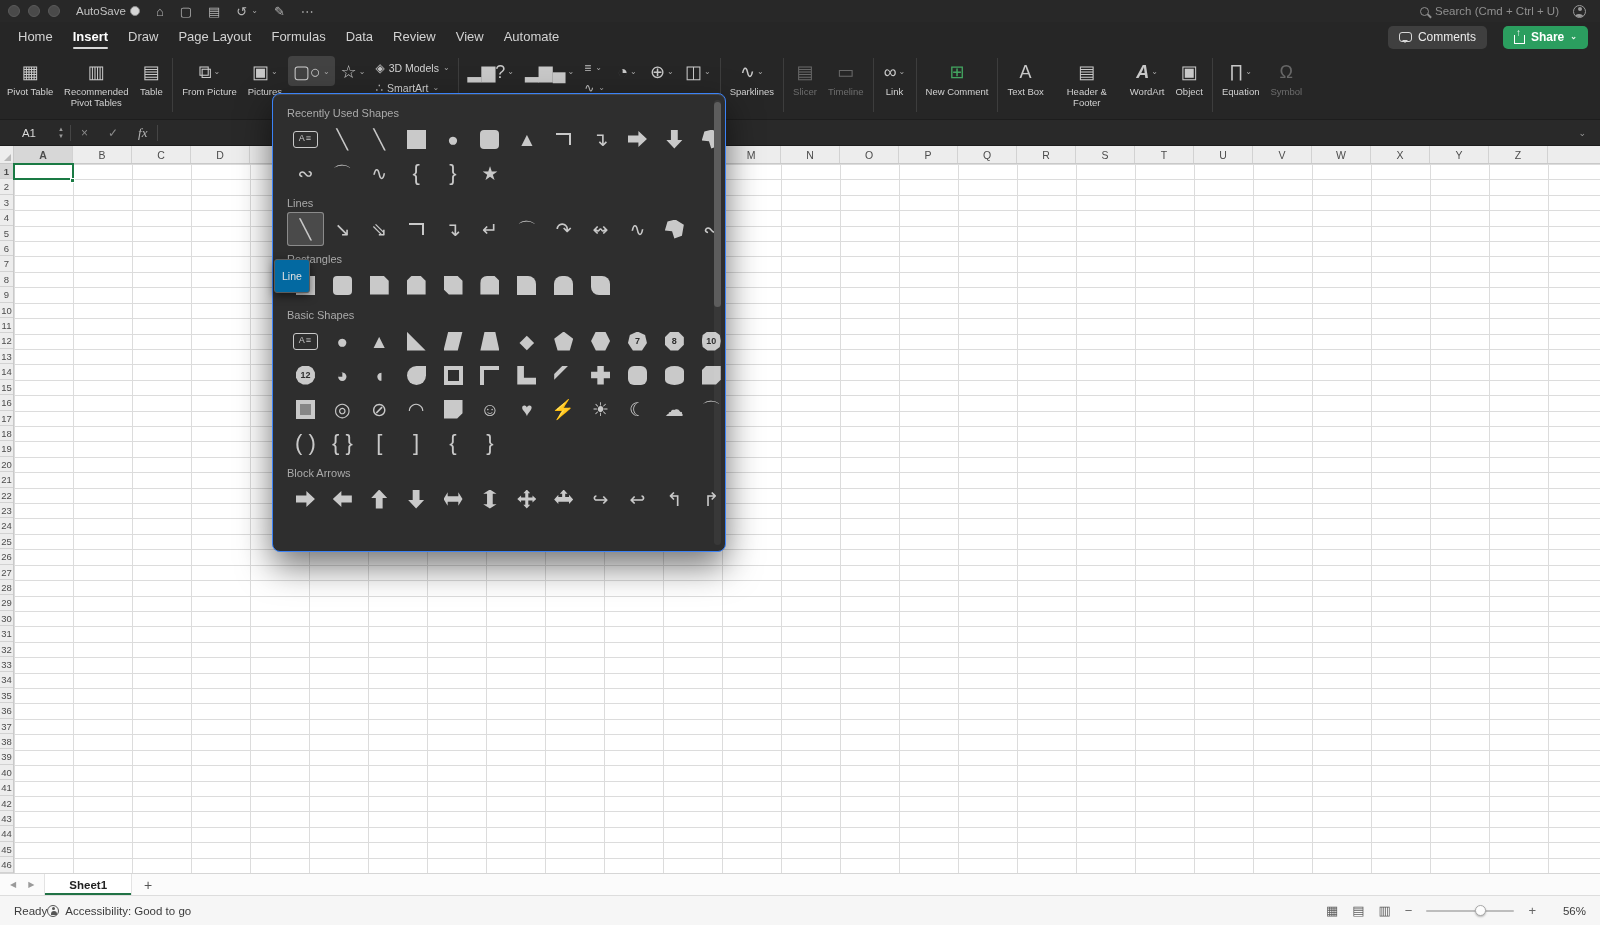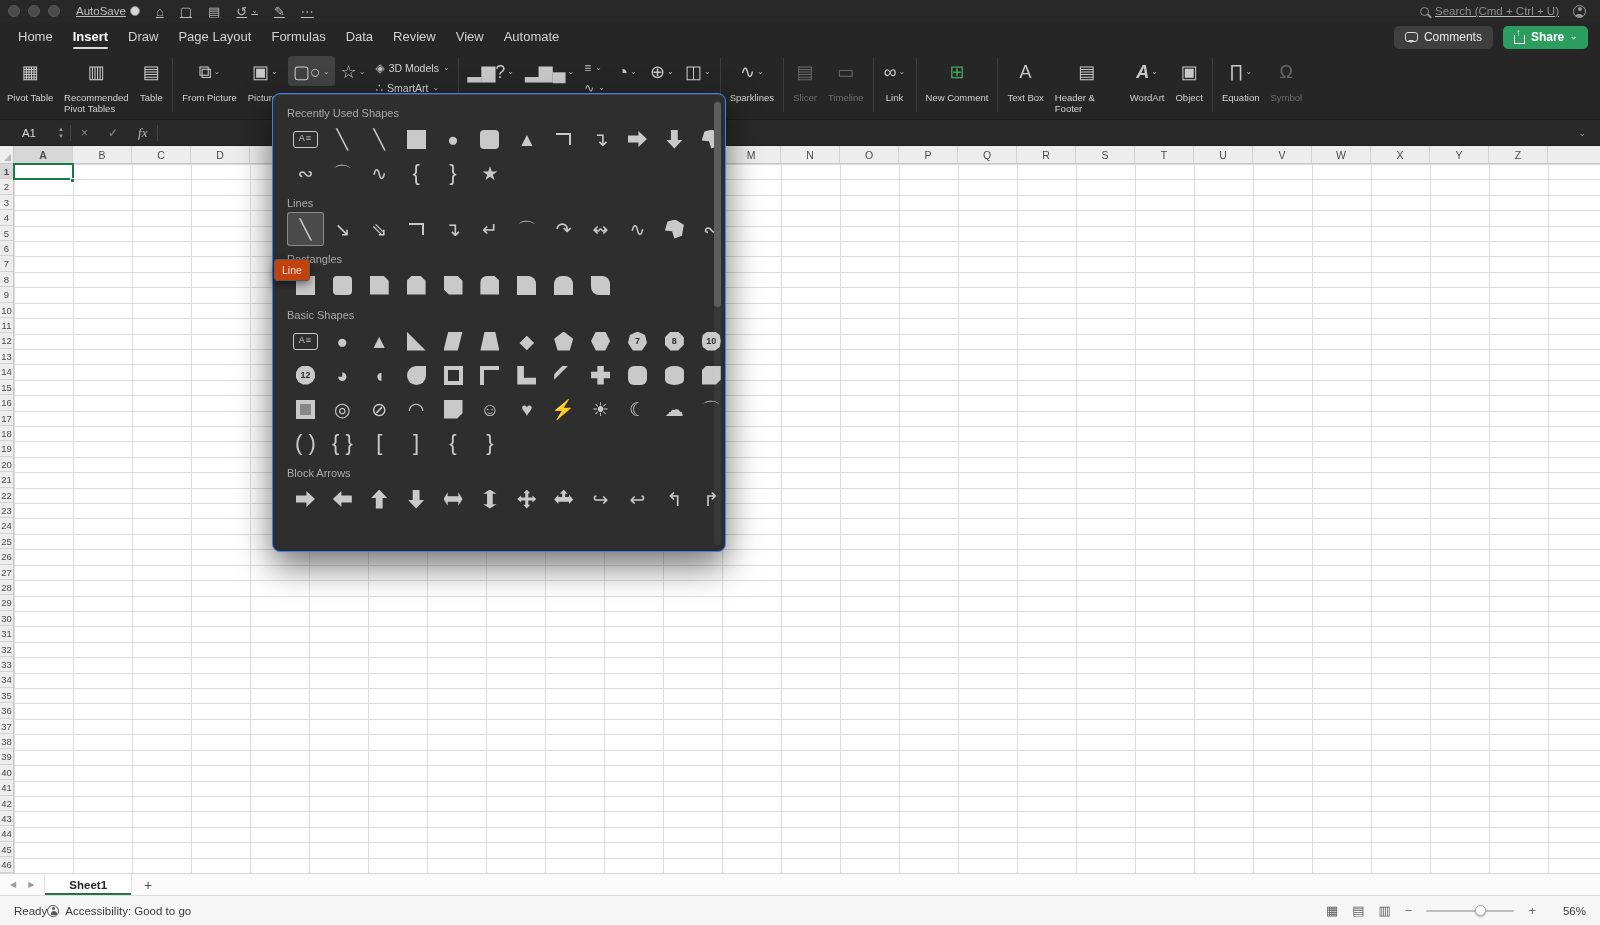--- a/index.html
+++ b/index.html
@@ -2,21 +2,21 @@
 <html><head>
 <meta charset="utf-8">
 <style>
   * { margin:0; padding:0; box-sizing:border-box; }
   html,body { width:1600px; height:925px; overflow:hidden; background:#fff;
     font-family:"Liberation Sans", sans-serif; -webkit-font-smoothing:antialiased; }
   .app { position:relative; width:1600px; height:925px; background:#fff; }
 
   
   .titlebar { position:absolute; top:0; left:0; width:100%; height:22px; background:#282828;
-    display:flex; align-items:center; color:#bdbdbd; font-size:11.5px; z-index:10;text-decoration:underline; }
+    display:flex; align-items:center; color:#bdbdbd; font-size:11.5px; z-index:10; }
   .tl { width:12px; height:12px; border-radius:50%; background:#4a4a4a; border:1px solid #5a5a5a; margin-left:8px; }
   .tb-item { display:flex; align-items:center; gap:4px; margin-left:16px; color:#c2c2c2; }
   .tb-ic { font-size:13px; color:#b5b5b5; line-height:1; }
   .toggle-knob { width:10px; height:10px; border-radius:50%; background:#d6d6d6; border:1px solid #8a8a8a; }
   .tb-title { position:absolute; left:0; right:0; text-align:center; color:#e3e3e3; font-size:12px; pointer-events:none; }
   .tb-right { margin-left:auto; display:flex; align-items:center; gap:14px; padding-right:14px; z-index:2; }
   .ic-search { width:9px; height:9px; border:1.5px solid #8f8f8f; border-radius:50%; position:relative; display:inline-block; }
   .ic-search::after { content:""; position:absolute; width:5px; height:1.5px; background:#8f8f8f;
     transform:rotate(45deg); right:-4px; bottom:-2px; }
   .search-box { display:flex; align-items:center; gap:6px; color:#8f8f8f; }
@@ -25,40 +25,40 @@
   .ic-person::after { content:""; position:absolute; bottom:-2px; left:1px; width:8px; height:5px; border-radius:50% 50% 0 0; background:#9a9a9a; }
   .caret { font-size:8px; color:#a8a8a8; line-height:1; }
 
   
   .tabrow { position:absolute; top:22px; left:0; width:100%; height:30px; background:#262626;
     display:flex; align-items:center; padding:0 12px 0 8px; z-index:10; }
   .rtab { color:#d2d2d2; font-size:13px; padding:6px 10px 7px; position:relative; cursor:default; }
   .rtab.active { color:#ffffff; font-weight:bold; }
   .rtab.active::after { content:""; position:absolute; left:10px; right:10px; bottom:2px; height:2px; background:#d8d8d8; border-radius:1px; }
   .tabrow-right { margin-left:auto; display:flex; align-items:center; gap:10px; }
-  .pill { display:flex; align-items:center; gap:6px; height:23px; padding:0 11px; border-radius:5px; font-size:12px; }
+  .pill { display:flex; align-items:center; gap:6px; height:23px; padding:0 11px; border-radius:5px; font-size:12px;margin-left:6px; }
   .pill-comments { background:#3f3f3f; color:#ececec; }
   .pill-share { background:#2b9e5f; color:#ffffff; font-weight:bold; }
   .ic-bubble { width:13px; height:10px; border:1.5px solid #d8d8d8; border-radius:3px; position:relative; display:inline-block; }
   .ic-bubble::after { content:""; position:absolute; left:2px; bottom:-5px; border:3px solid transparent; border-top-color:#d8d8d8; }
   .ic-share-box { position:relative; width:11px; height:9px; border:1.5px solid #fff; border-top:none; display:inline-block; margin-top:4px; }
   .ic-share-box::after { content:"↑"; position:absolute; left:1px; top:-8px; font-size:10px; color:#fff; }
 
   
   .ribbon { position:absolute; top:52px; left:0; width:100%; height:68px; background:#262626;
     border-bottom:1px solid #1d1d1d; z-index:10; }
   .rib-row { display:flex; align-items:flex-start; padding:4px 4px 0 2px; height:100%; }
   .rib-group { display:flex; align-items:flex-start; gap:1px; }
   .rib-div { width:1px; height:54px; background:#3d3d3d; margin:2px 4px 0; flex:none; }
   .rib-big { display:flex; flex-direction:column; align-items:center; padding:2px 5px 1px; border-radius:4px; max-width:74px; min-width:34px; }
   .rib-big.act { background:#424242; }
   .rib-big.dis { opacity:.4; }
   .rib-icrow { height:27px; display:flex; align-items:center; gap:2px; }
   .rib-ic { font-size:18px; color:#c8c8c8; line-height:1; }
-  .rib-lbl { font-size:9.5px; color:#d2d2d2; text-align:left; line-height:1.15; margin-top:8px; }
+  .rib-lbl { font-size:9.5px; color:#d2d2d2; text-align:center; line-height:1.15; margin-top:2px; }
   .rib-stack { display:flex; flex-direction:column; gap:4px; padding-top:4px; }
   .rib-small { display:flex; align-items:center; gap:4px; font-size:10.5px; color:#d2d2d2; padding:1px 4px; border-radius:3px; }
   .rib-ic-s { font-size:12px; color:#c0c0c0; }
   [data-name="wordart-icon"] { font-style:italic; font-weight:bold; }
   [data-name="new-comment-icon"] { color:#43a560; }
   [data-name="equation-icon"] { font-size:17px; }
 
   
   .fbar { position:absolute; top:120px; left:0; width:100%; height:26px; background:#292929;
     border-bottom:1px solid #1c1c1c; display:flex; align-items:center; color:#bdbdbd; z-index:5; }
@@ -135,22 +135,22 @@
   .sh-free { clip-path:polygon(55% 0,100% 28%,90% 85%,50% 100%,38% 62%,0 58%,14% 10%); }
   .sh-arrR { clip-path:polygon(0 32%,55% 32%,55% 8%,100% 50%,55% 92%,55% 68%,0 68%); }
   .sh-arrL { clip-path:polygon(100% 32%,45% 32%,45% 8%,0 50%,45% 92%,45% 68%,100% 68%); }
   .sh-arrU { clip-path:polygon(32% 100%,32% 45%,8% 45%,50% 0,92% 45%,68% 45%,68% 100%); }
   .sh-arrD { clip-path:polygon(32% 0,32% 55%,8% 55%,50% 100%,92% 55%,68% 55%,68% 0); }
   .sh-arrLR { clip-path:polygon(0 50%,22% 15%,22% 35%,78% 35%,78% 15%,100% 50%,78% 85%,78% 65%,22% 65%,22% 85%); }
   .sh-arrUD { clip-path:polygon(50% 0,85% 22%,65% 22%,65% 78%,85% 78%,50% 100%,15% 78%,35% 78%,35% 22%,15% 22%); }
   .sh-arrQ { clip-path:polygon(50% 0,68% 20%,58% 20%,58% 42%,80% 42%,80% 32%,100% 50%,80% 68%,80% 58%,58% 58%,58% 80%,68% 80%,50% 100%,32% 80%,42% 80%,42% 58%,20% 58%,20% 68%,0 50%,20% 32%,20% 42%,42% 42%,42% 20%,32% 20%); }
   .sh-arrLRU { clip-path:polygon(50% 0,70% 22%,58% 22%,58% 40%,78% 40%,78% 28%,100% 52%,78% 76%,78% 64%,22% 64%,22% 76%,0 52%,22% 28%,22% 40%,42% 40%,42% 22%,30% 22%); }
   .sh-t { display:flex; align-items:center; justify-content:center; color:#2e2e2e; font-size:9px; font-weight:bold; }
-  .tooltip { position:absolute; left:1px; top:165px; background:#c2410c; border:1px solid #5c5c5c; border-radius:3px;
-    color:#e0e0e0; font-size:10.5px; padding:4px 7px; box-shadow:0 3px 8px rgba(0,0,0,.5); z-index:5; }
+  .tooltip { position:absolute; left:1px; top:165px; background:#0369a1; border:1px solid #5c5c5c; border-radius:3px;
+    color:#e0e0e0; font-size:10.5px; padding:10px 7px; box-shadow:0 3px 8px rgba(0,0,0,.5); z-index:5; }
   .pscroll-track { position:absolute; right:4px; top:6px; bottom:6px; width:7px; border-radius:4px; background:rgba(255,255,255,.05); }
   .pscroll-thumb { position:absolute; right:4px; top:8px; width:7px; height:205px; border-radius:4px; background:#5d5d5d; }
 
   
   .sheetbar { position:absolute; top:873px; left:0; width:100%; height:22px; background:#fbfbfb;
     border-top:1px solid #d6d6d6; display:flex; align-items:stretch; font-size:11.5px; color:#444; }
   .sb-nav { display:flex; align-items:center; gap:12px; padding:0 10px; color:#9a9a9a; font-size:8px; }
   .sheettab { display:flex; align-items:center; padding:0 24px; background:#ffffff; border-right:1px solid #e3e3e3;
     border-left:1px solid #e3e3e3; position:relative; font-weight:bold; color:#222; }
   .sheettab::after { content:""; position:absolute; left:0; right:0; bottom:0; height:2px; background:#217346; }

